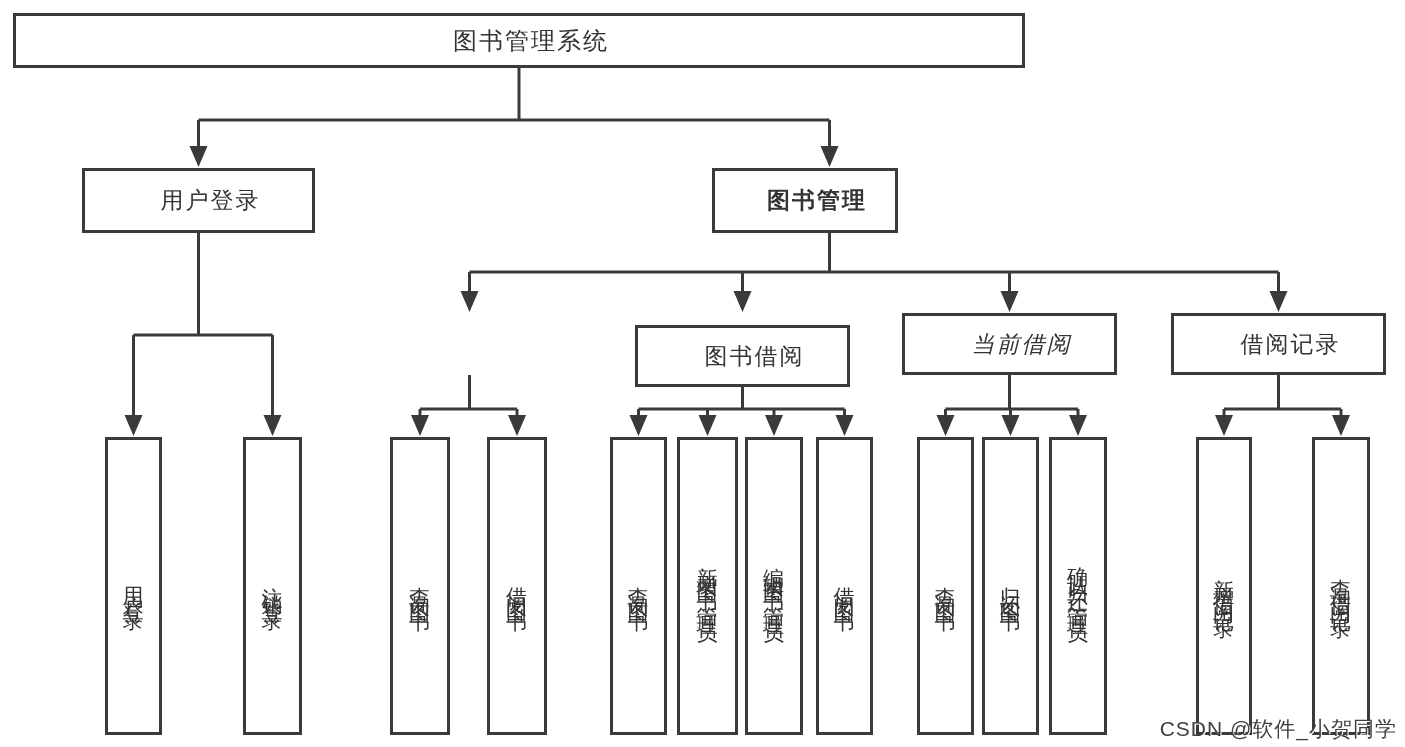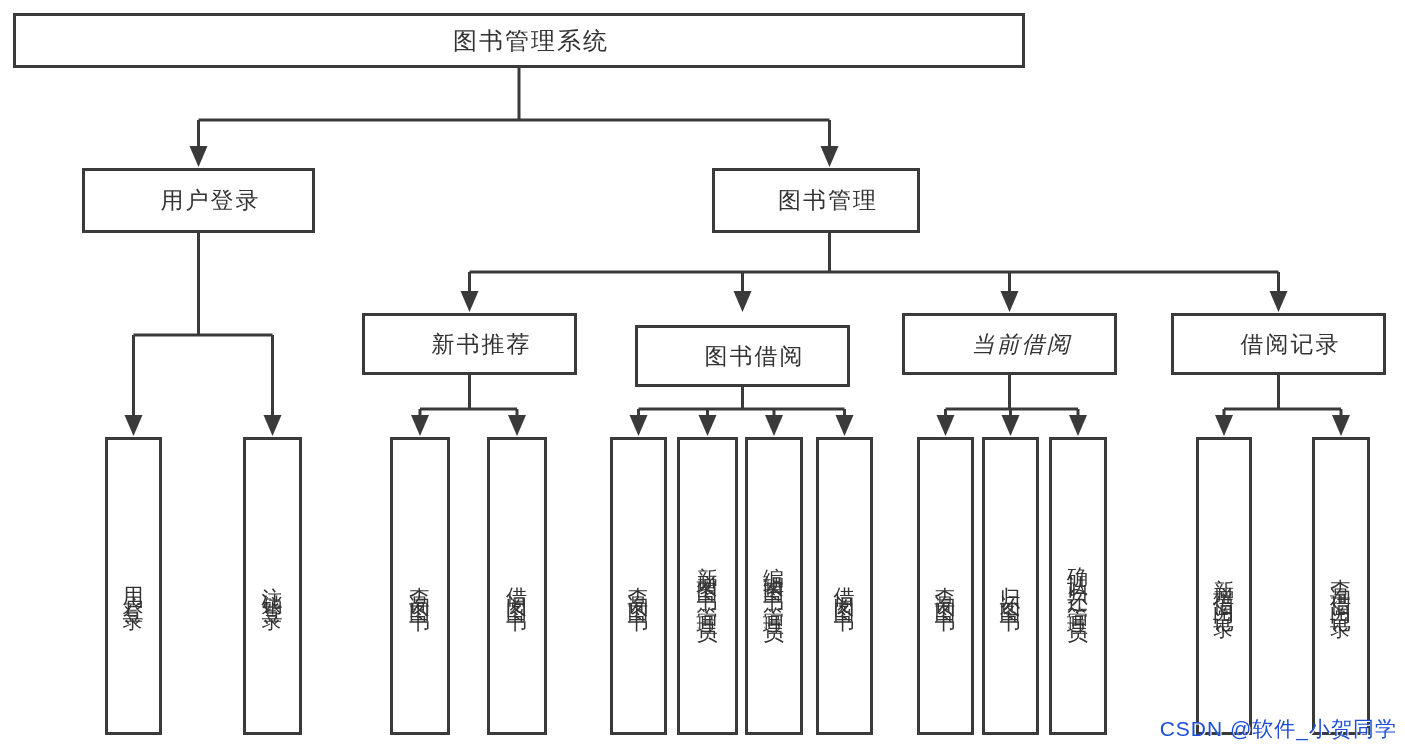--- a/index.html
+++ b/index.html
@@ -37,21 +37,21 @@
     letter-spacing: 8px;
     line-height: 1;
     color: #333333;
     white-space: nowrap;
   }
   #watermark {
     position: absolute;
     right: 8px;
     bottom: 4px;
     font-size: 21px;
-    color: #1d4ed8;
+    color: #404040;
     text-shadow: 1px 1px 0 #ffffff;
     letter-spacing: 1px;
     pointer-events: none;
   }
 </style>
 </head>
 <body>
 
 <div id="canvas">
 
@@ -128,27 +128,24 @@
     </g>
   </svg>
 
   <div class="node hnode root" style="left:13px; top:13px; width:1012px; height:55px;">
     <span>图书管理系统</span>
   </div>
 
   <div class="node hnode" style="left:82px; top:168px; width:233px; height:65px;">
     <span>用户登录</span>
   </div>
-  <div class="node hnode" style="left:712px; top:168px; width:208px; height:65px;">
+  <div class="node hnode" style="left:712px; top:168px; width:186px; height:65px;font-weight:bold;">
     <span>图书管理</span>
   </div>
 
-  <div class="node hnode" style="left:362px; top:313px; width:215px; height:62px;">
-    <span>新书推荐</span>
-  </div>
   <div class="node hnode" style="left:635px; top:313px; width:215px; height:62px;margin-top:12px;">
     <span>图书借阅</span>
   </div>
   <div class="node hnode" style="left:902px; top:313px; width:215px; height:62px;font-style:italic;">
     <span>当前借阅</span>
   </div>
   <div class="node hnode" style="left:1171px; top:313px; width:215px; height:62px;">
     <span>借阅记录</span>
   </div>
 

